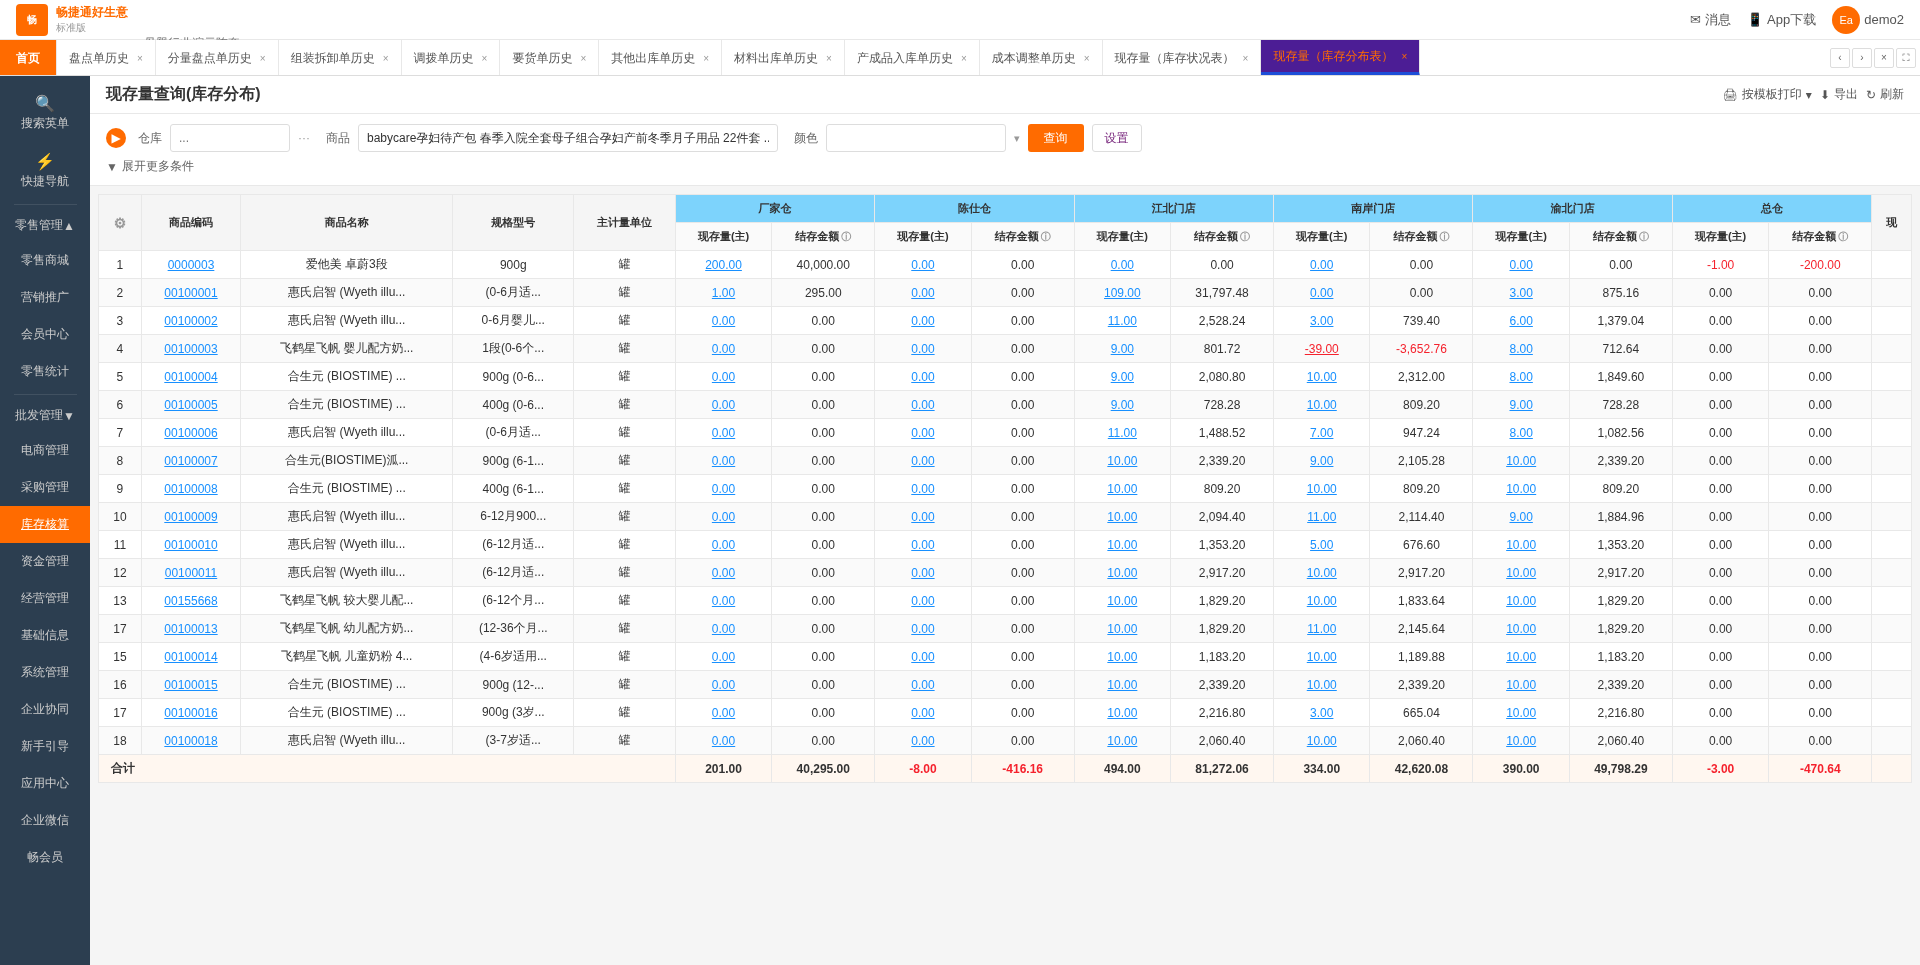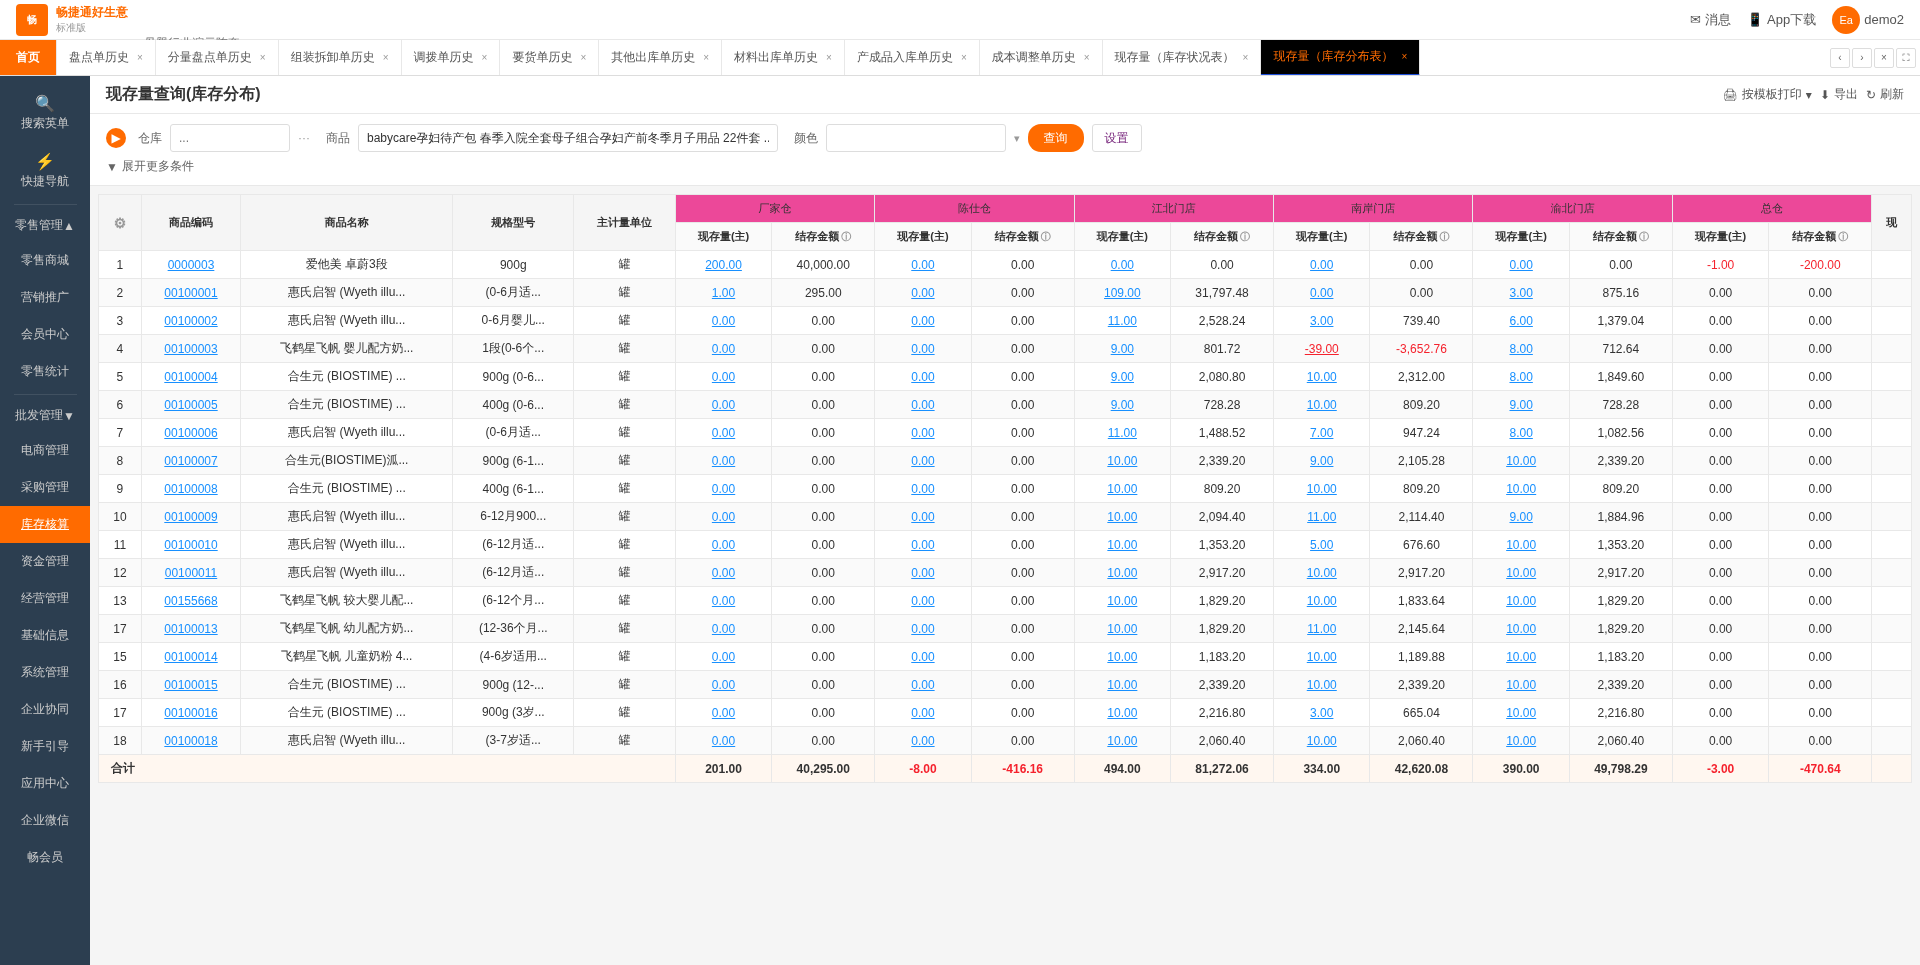--- a/index.html
+++ b/index.html
@@ -7,23 +7,23 @@
 
     
     .top-bar { height: 40px; background: #fff; display: flex; align-items: center; justify-content: space-between; padding: 0 16px; border-bottom: 1px solid #e8e8e8; }
     .logo-area { display: flex; align-items: center; gap: 8px; }
     .logo-icon { width: 32px; height: 32px; background: #ff6b00; border-radius: 4px; display: flex; align-items: center; justify-content: center; color: white; font-size: 10px; font-weight: bold; }
     .top-right { display: flex; align-items: center; gap: 16px; font-size: 13px; color: #555; }
     .top-right-item { display: flex; align-items: center; gap: 4px; cursor: pointer; }
     .avatar { width: 28px; height: 28px; border-radius: 50%; background: #ff6b00; display: flex; align-items: center; justify-content: center; color: white; font-size: 11px; }
 
     
-    .tab-bar { height: 36px; background: #fff; display: flex; align-items: center; border-bottom: 1px solid #ddd; padding: 0 0 0 0; overflow: hidden; position: relative; }
+    .tab-bar { height: 36px; background: #fff; display: flex; border-bottom: 1px solid #ddd; padding: 0 0 0 0; overflow: hidden; position: relative; }
     .tab-item { height: 36px; padding: 0 12px; display: flex; align-items: center; gap: 4px; cursor: pointer; font-size: 12px; color: #555; border-right: 1px solid #e8e8e8; white-space: nowrap; flex-shrink: 0; }
-    .tab-item.active { background: #000000; color: #ff6b00; border-bottom: 2px solid #1d4ed8; }
+    .tab-item.active { background: #4c1d95; color: #ff6b00; border-bottom: 4px solid #1d4ed8; }
     .tab-close { color: #999; font-size: 10px; margin-left: 4px; }
     .tab-home { background: #ff6b00; color: white; font-weight: bold; padding: 0 16px; }
     .tab-nav-btn { width: 20px; height: 20px; border: 1px solid #ddd; display: flex; align-items: center; justify-content: center; cursor: pointer; border-radius: 2px; font-size: 10px; color: #666; }
 
     
     .main-layout { display: flex; height: calc(965px - 76px); }
 
     
     .sidebar { width: 90px; background: #2c3e50; color: #fff; display: flex; flex-direction: column; align-items: center; padding-top: 8px; flex-shrink: 0; }
     .sidebar-item { width: 90px; padding: 10px 4px; text-align: center; cursor: pointer; font-size: 12px; color: #ccc; }
@@ -40,36 +40,36 @@
     .page-title { font-size: 16px; font-weight: bold; color: #333; }
     .page-actions { display: flex; align-items: center; gap: 8px; }
     .page-action-btn { font-size: 12px; color: #555; cursor: pointer; display: flex; align-items: center; gap: 4px; }
 
     
     .filter-bar { background: #fff; padding: 10px 16px; border-bottom: 1px solid #e8e8e8; }
     .filter-row { display: flex; align-items: center; gap: 8px; flex-wrap: wrap; }
     .filter-label { font-size: 12px; color: #666; white-space: nowrap; }
     .filter-input { height: 28px; border: 1px solid #ddd; border-radius: 3px; padding: 0 8px; font-size: 12px; color: #333; background: #fff; min-width: 80px; }
     .filter-input-long { min-width: 400px; }
-    .filter-btn-orange { height: 28px; padding: 0 16px; background: #ff6b00; color: white; border: none; border-radius: 13px; cursor: pointer; font-size: 12px; }
+    .filter-btn-orange { height: 28px; padding: 0 16px; background: #ff6b00; color: white; border: none; border-radius: 3px; cursor: pointer; font-size: 12px; }
     .filter-btn-white { height: 28px; padding: 0 12px; background: #fff; color: #701a75; border: 1px solid #ddd; border-radius: 3px; cursor: pointer; font-size: 12px; }
     .expand-btn { display: flex; align-items: center; gap: 4px; color: #666; font-size: 12px; cursor: pointer; margin-top: 6px; }
     .orange-btn-expand { width: 20px; height: 20px; background: #ff6b00; color: white; border-radius: 50%; display: flex; align-items: center; justify-content: center; font-size: 12px; cursor: pointer; margin-right: 4px; flex-shrink: 0; }
 
     
     .table-container { flex: 1; overflow: auto; padding: 8px; }
     table { width: 100%; border-collapse: collapse; background: #fff; font-size: 12px; }
     thead tr { background: #f5f5f5; }
     th { padding: 6px 8px; text-align: center; border: 1px solid #e8e8e8; font-weight: bold; color: #333; white-space: nowrap; font-size: 11px; }
     td { padding: 5px 8px; text-align: center; border: 1px solid #e8e8e8; white-space: nowrap; color: #333; }
     .td-underline { text-decoration: underline; color: #1890ff; cursor: pointer; }
     .neg-red { color: #f5222d; }
     tr:nth-child(even) { background: #fafafa; }
     tr.total-row { background: #fff7f0; font-weight: bold; }
-    .col-group-header { background: #ec4899; font-weight: normal; }
+    .col-group-header { background: #7dd3fc; font-weight: bold; }
     .gear-icon { color: #999; font-size: 14px; cursor: pointer; }
     .info-icon { font-size: 10px; color: #999; cursor: pointer; margin-left: 2px; }
 
     
     ::-webkit-scrollbar { width: 6px; height: 6px; }
     ::-webkit-scrollbar-track { background: #f1f1f1; }
     ::-webkit-scrollbar-thumb { background: #ccc; border-radius: 3px; }
   </style>
 </head>
 <body>

